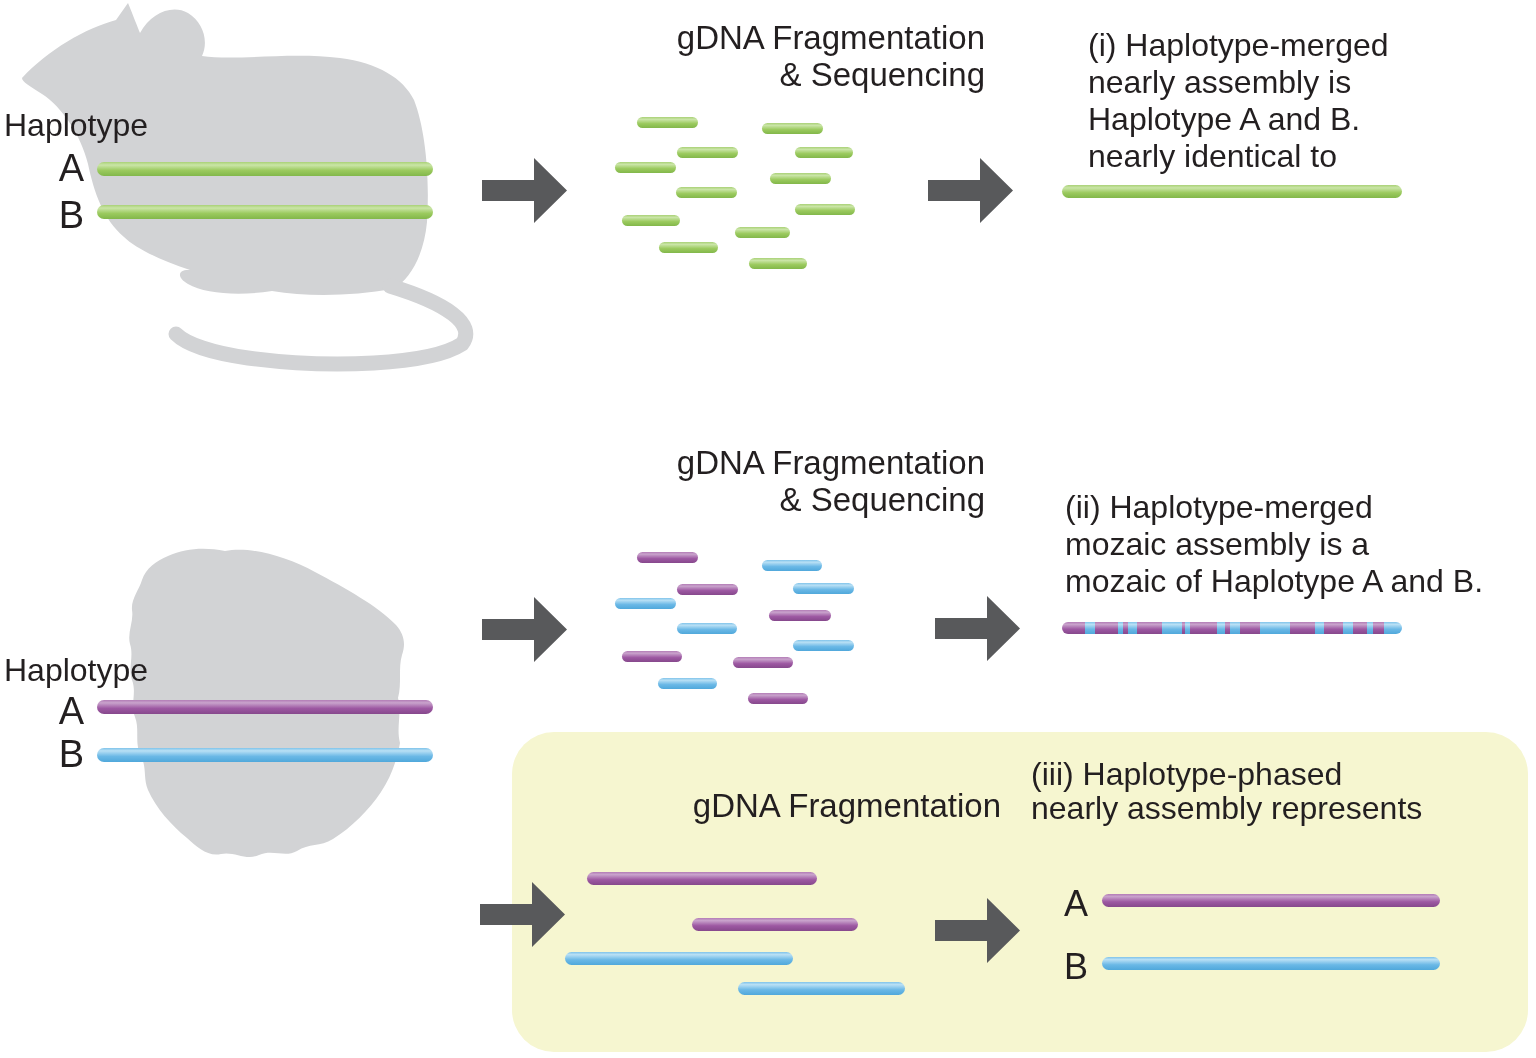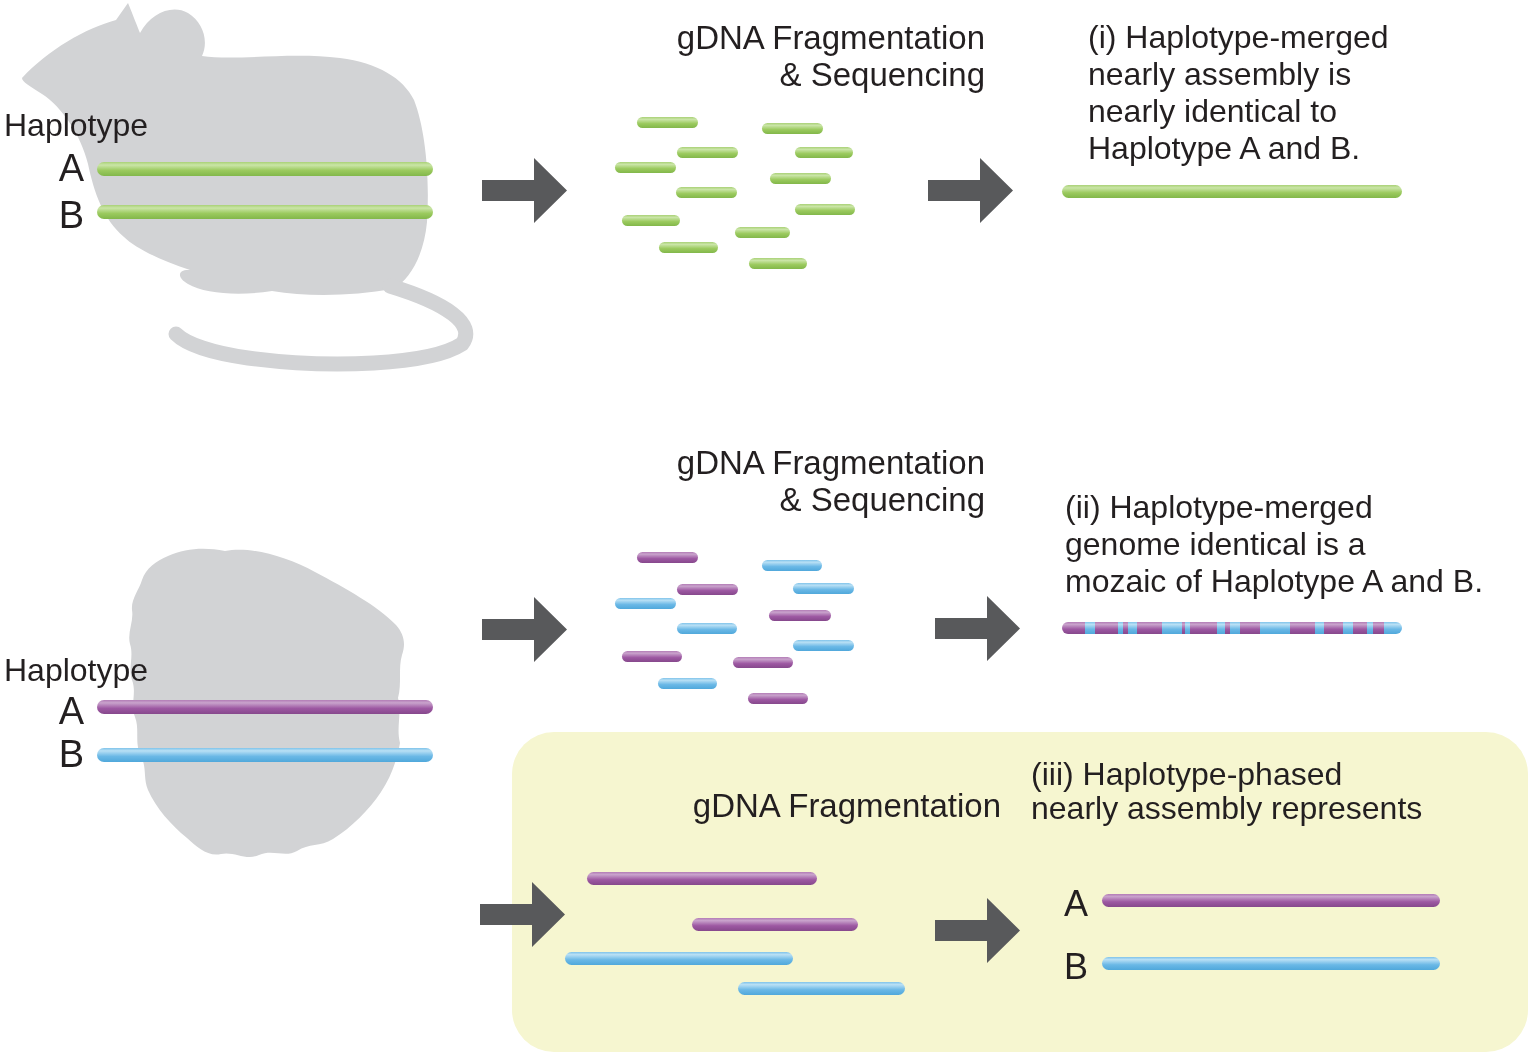--- a/index.html
+++ b/index.html
@@ -81,25 +81,25 @@
       <div class="frag green" style="left: 622px; top: 215px; width: 58px;"></div>
       <div class="frag green" style="left: 735px; top: 227px; width: 55px;"></div>
       <div class="frag green" style="left: 659px; top: 242px; width: 59px;"></div>
       <div class="frag green" style="left: 749px; top: 258px; width: 58px;"></div>
     </div>
 
   <svg class="arrow" style="left:928px;top:158px" viewBox="0 0 85 65">
     <polygon fill="#58595b" points="0,22 52,22 52,0 85,32.5 52,65 52,43 0,43"></polygon>
   </svg>
 
-  <div class="abs result" style="left:1088px;top:19px">
+  <div class="abs result" style="left:1088px;top:27px">
     <div>(i) Haplotype-merged</div>
     <div>nearly assembly is</div>
+    <div>Haplotype A and B.</div>
     <div>nearly identical to</div>
-    <div>Haplotype A and B.</div>
   </div>
   <div class="line13 green" style="left:1062px;top:185px;width:340px"></div>
 
   <svg class="abs" style="left:85px;top:535px" width="330" height="330" viewBox="85 535 330 330">
     <path fill="#d2d3d5" d="M 225 551
       C 250 546, 285 556, 315 572
       C 345 588, 378 606, 396 625
       C 404 634, 406 644, 402 655
       C 398 668, 402 683, 398 698
       C 402 713, 396 728, 400 743
@@ -149,21 +149,21 @@
       <div class="frag blue" style="left: 658px; top: 678px; width: 59px;"></div>
       <div class="frag purple" style="left: 748px; top: 693px; width: 60px;"></div>
     </div>
 
   <svg class="arrow" style="left:935px;top:596px" viewBox="0 0 85 65">
     <polygon fill="#58595b" points="0,22 52,22 52,0 85,32.5 52,65 52,43 0,43"></polygon>
   </svg>
 
   <div class="abs result" style="left:1065px;top:489px">
     <div>(ii) Haplotype-merged</div>
-    <div>genome identical is a</div>
+    <div>mozaic assembly is a</div>
     <div>mozaic of Haplotype A and B.</div>
   </div>
   <div id="mosaic">
       <span class="purple" style="width: 23px;"></span>
       <span class="blue" style="width: 10px;"></span>
       <span class="purple" style="width: 23px;"></span>
       <span class="blue" style="width: 5px;"></span>
       <span class="purple" style="width: 5px;"></span>
       <span class="blue" style="width: 9px;"></span>
       <span class="purple" style="width: 25px;"></span>

